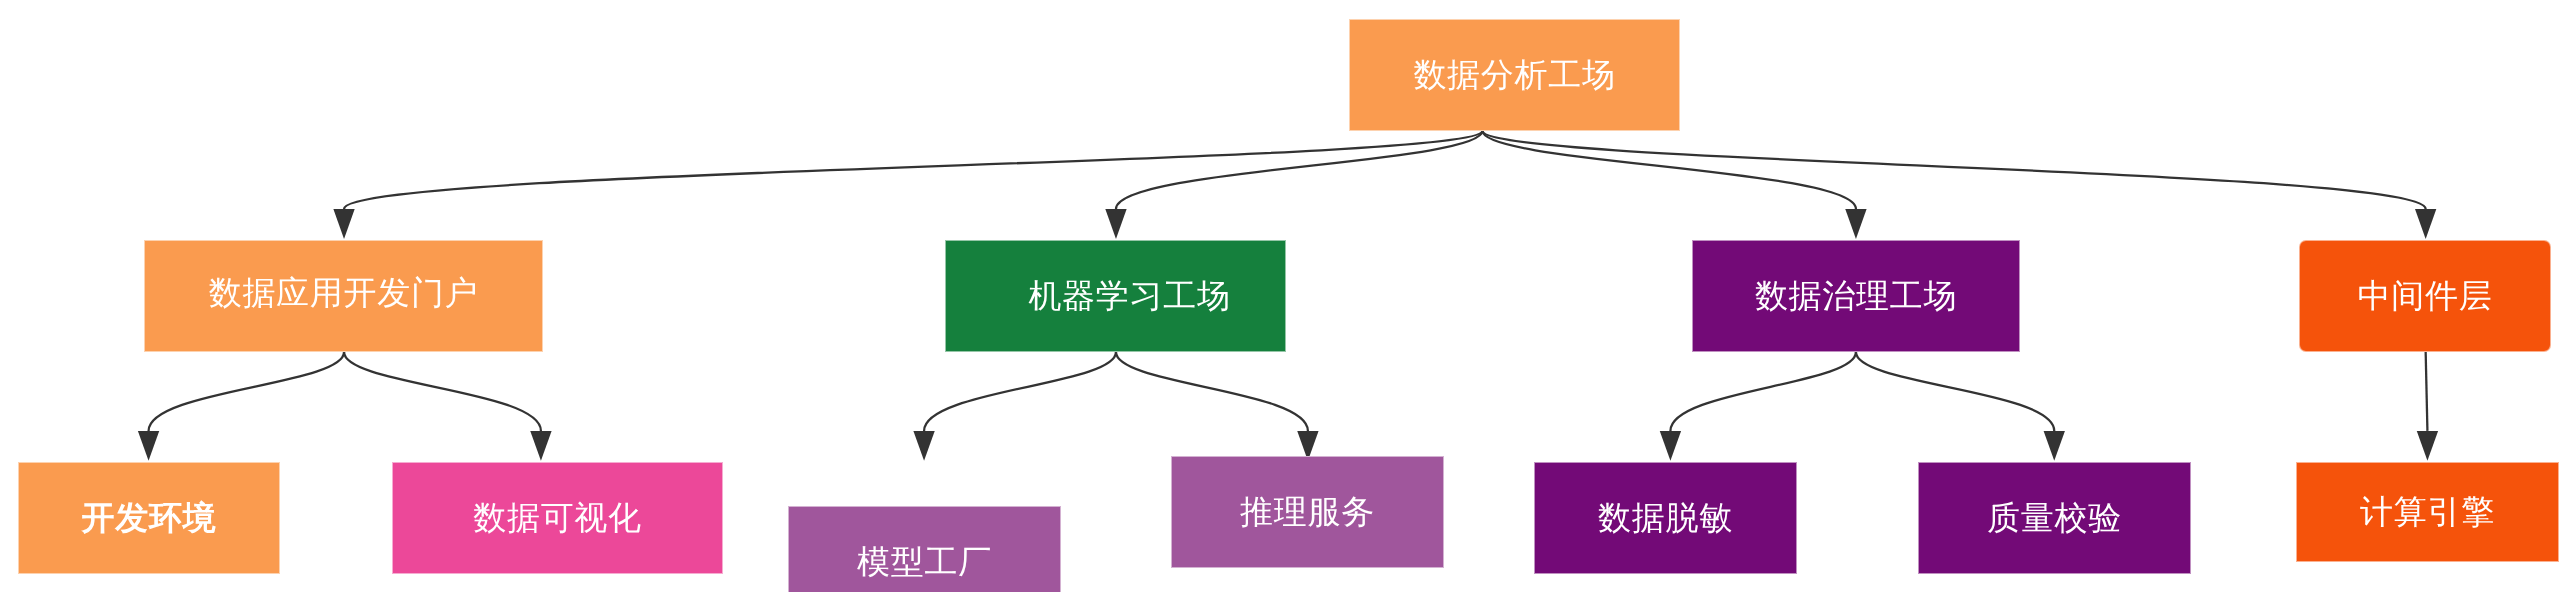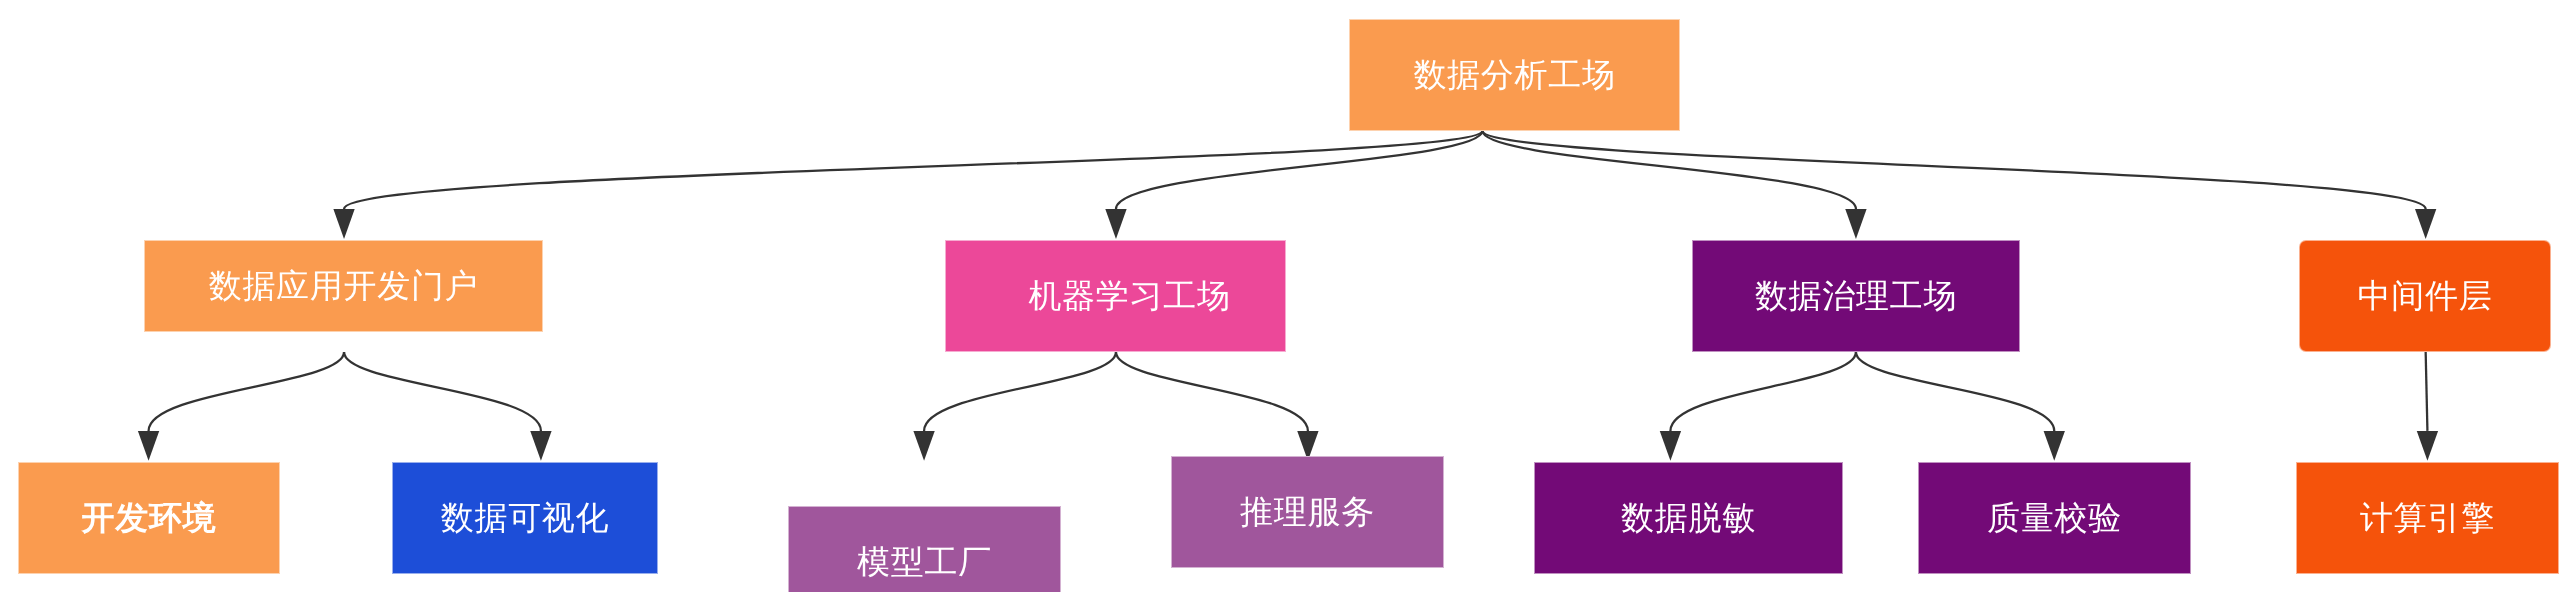--- a/index.html
+++ b/index.html
@@ -83,49 +83,49 @@
       <path d="M 2611 495 C 2611 541.62, 2890 548.28, 2890 606" class="edge-path"></path>
       <polygon points="2875,606 2905,606 2890,648" class="edge-head"></polygon>
       <path d="M 3412.5 495 L 3415 606" class="edge-path"></path>
       <polygon points="3400,606 3430,606 3415,648" class="edge-head"></polygon>
     </svg>
 
   <div id="node-layer">
       <div class="node lvl-root" style="left: 1317px; top: 18.5px; width: 331px; height: 112px; background: rgb(250, 155, 79);">
         <span class="node-label">数据分析工场</span>
       </div>
-      <div class="node lvl-two" style="left: 144px; top: 240px; width: 399px; height: 92px; background: rgb(250, 155, 79);">
+      <div class="node lvl-two" style="left: 144px; top: 240px; width: 399px; height: 112px; background: rgb(250, 155, 79); font-family: Liberation Mono, monospace;">
         <span class="node-label">数据应用开发门户</span>
       </div>
-      <div class="node lvl-two" style="left: 945px; top: 240px; width: 341px; height: 112px; background: #ec4899; padding-left: 28px;">
+      <div class="node lvl-two" style="left: 945px; top: 240px; width: 341px; height: 112px; background: #15803d; padding-left: 28px;">
         <span class="node-label">机器学习工场</span>
       </div>
       <div class="node lvl-two" style="left: 1692px; top: 240px; width: 328px; height: 112px; background: rgb(115, 10, 119);">
         <span class="node-label">数据治理工场</span>
       </div>
       <div class="node lvl-two" style="left: 2299px; top: 240px; width: 252px; height: 112px; background: rgb(245, 83, 11); border-radius: 7px;">
         <span class="node-label">中间件层</span>
       </div>
       <div class="node lvl-three" style="left: 18px; top: 462px; width: 262px; height: 112px; background: rgb(250, 155, 79); font-weight: bold;">
         <span class="node-label">开发环境</span>
       </div>
-      <div class="node lvl-three" style="left: 392px; top: 462px; width: 266px; height: 112px; background: #1d4ed8;">
+      <div class="node lvl-three" style="left: 392px; top: 462px; width: 331px; height: 112px; background: #ec4899;">
         <span class="node-label">数据可视化</span>
       </div>
       <div class="node lvl-three" style="left: 788px; top: 462px; width: 273px; height: 112px; background: rgb(160, 86, 156); margin-top: 44px;">
         <span class="node-label">模型工厂</span>
       </div>
       <div class="node lvl-three" style="left: 1171px; top: 456px; width: 273px; height: 112px; background: rgb(160, 86, 156);">
         <span class="node-label">推理服务</span>
       </div>
-      <div class="node lvl-three" style="left: 1534px; top: 462px; width: 309px; height: 112px; background: rgb(115, 10, 119);">
+      <div class="node lvl-three" style="left: 1534px; top: 462px; width: 263px; height: 112px; background: rgb(115, 10, 119);">
         <span class="node-label">数据脱敏</span>
       </div>
       <div class="node lvl-three" style="left: 1918px; top: 462px; width: 273px; height: 112px; background: rgb(115, 10, 119); align-items: center;">
         <span class="node-label">质量校验</span>
       </div>
-      <div class="node lvl-three" style="left: 2296px; top: 462px; width: 263px; height: 112px; background: rgb(245, 83, 11);">
+      <div class="node lvl-three" style="left: 2296px; top: 462px; width: 263px; height: 100px; background: rgb(245, 83, 11);">
         <span class="node-label">计算引擎</span>
       </div>
     </div>
 
 </div>
 
 
 </body></html>

